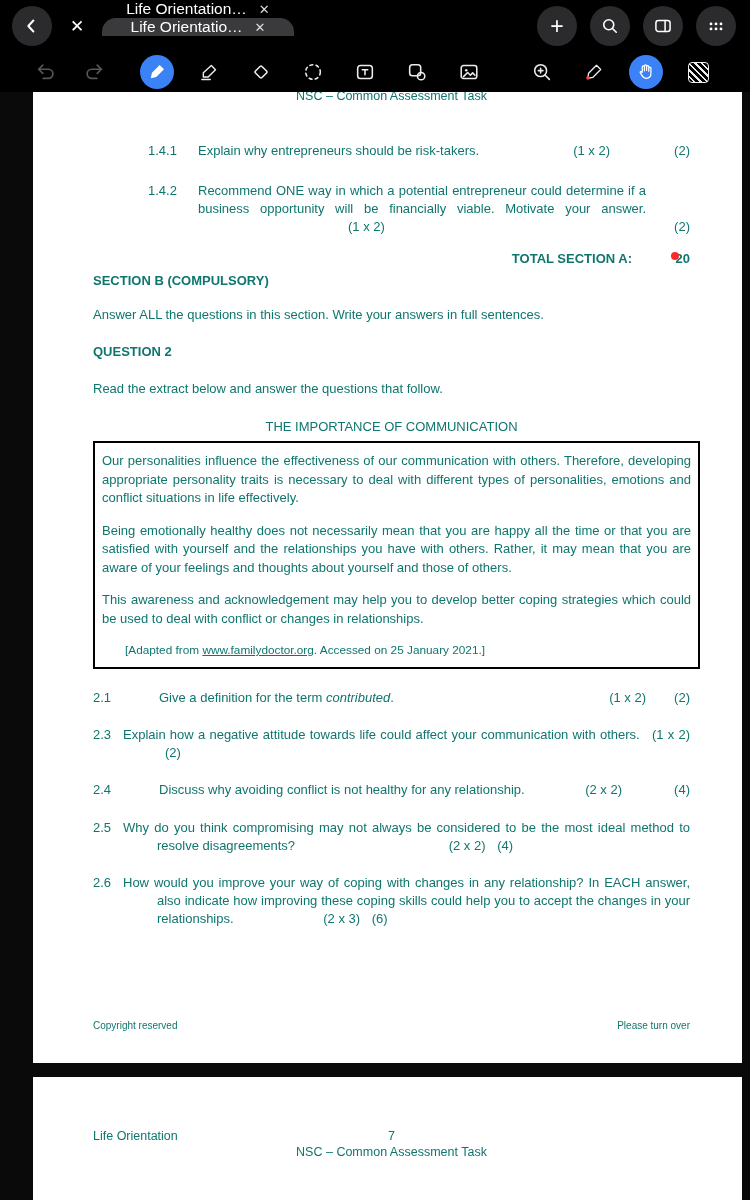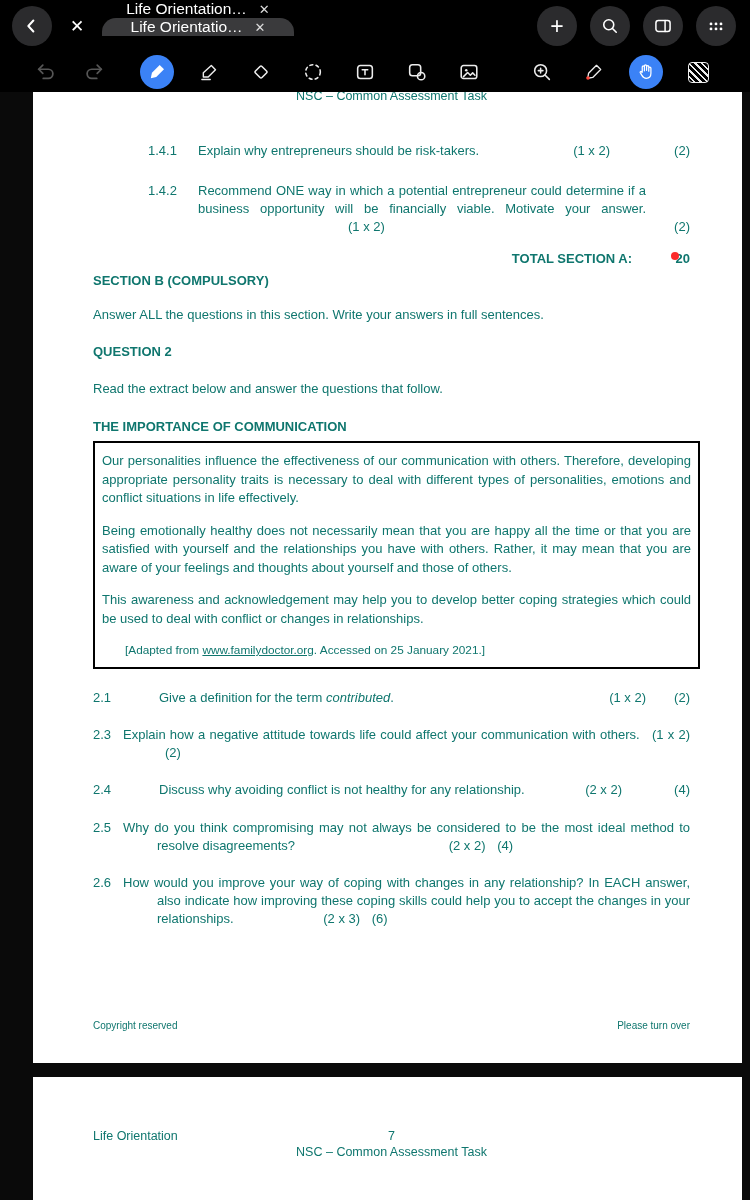--- a/index.html
+++ b/index.html
@@ -54,21 +54,21 @@
   .marks-end { align-self: flex-end; }
   .mr36 { margin-right: 36px; }
   .mr24 { margin-right: 24px; }
   .gs { margin-left: 8px; }
   .gm { margin-left: 86px; }
   .gl { margin-left: 150px; }
 
   .total { display: flex; justify-content: flex-end; font-weight: 700; }
   .total .tv { width: 58px; text-align: right; }
   .bold { font-weight: 700; }
-  .x-title { font-weight: 700; }
+  .x-title { text-align: center; font-weight: 400; }
 
   .xbox { border: 2px solid #000; margin-top: 5px; margin-right: -10px; padding: 9px 7px 4px; line-height: 1.42; }
   .xbox p { margin: 0 0 14px; text-align: justify; }
   .xsource { font-size: 11.8px; margin-top: 14px; margin-bottom: 4px; padding-left: 23px; }
   .xsource .link { text-decoration: underline; }
 
   .footer { position: absolute; left: 60px; right: 52px; bottom: 30px; display: flex;
             justify-content: space-between; font-size: 10px; }
 
   .red-dot { position: absolute; width: 8px; height: 8px; border-radius: 50%; left: 638px; top: 160px; }

